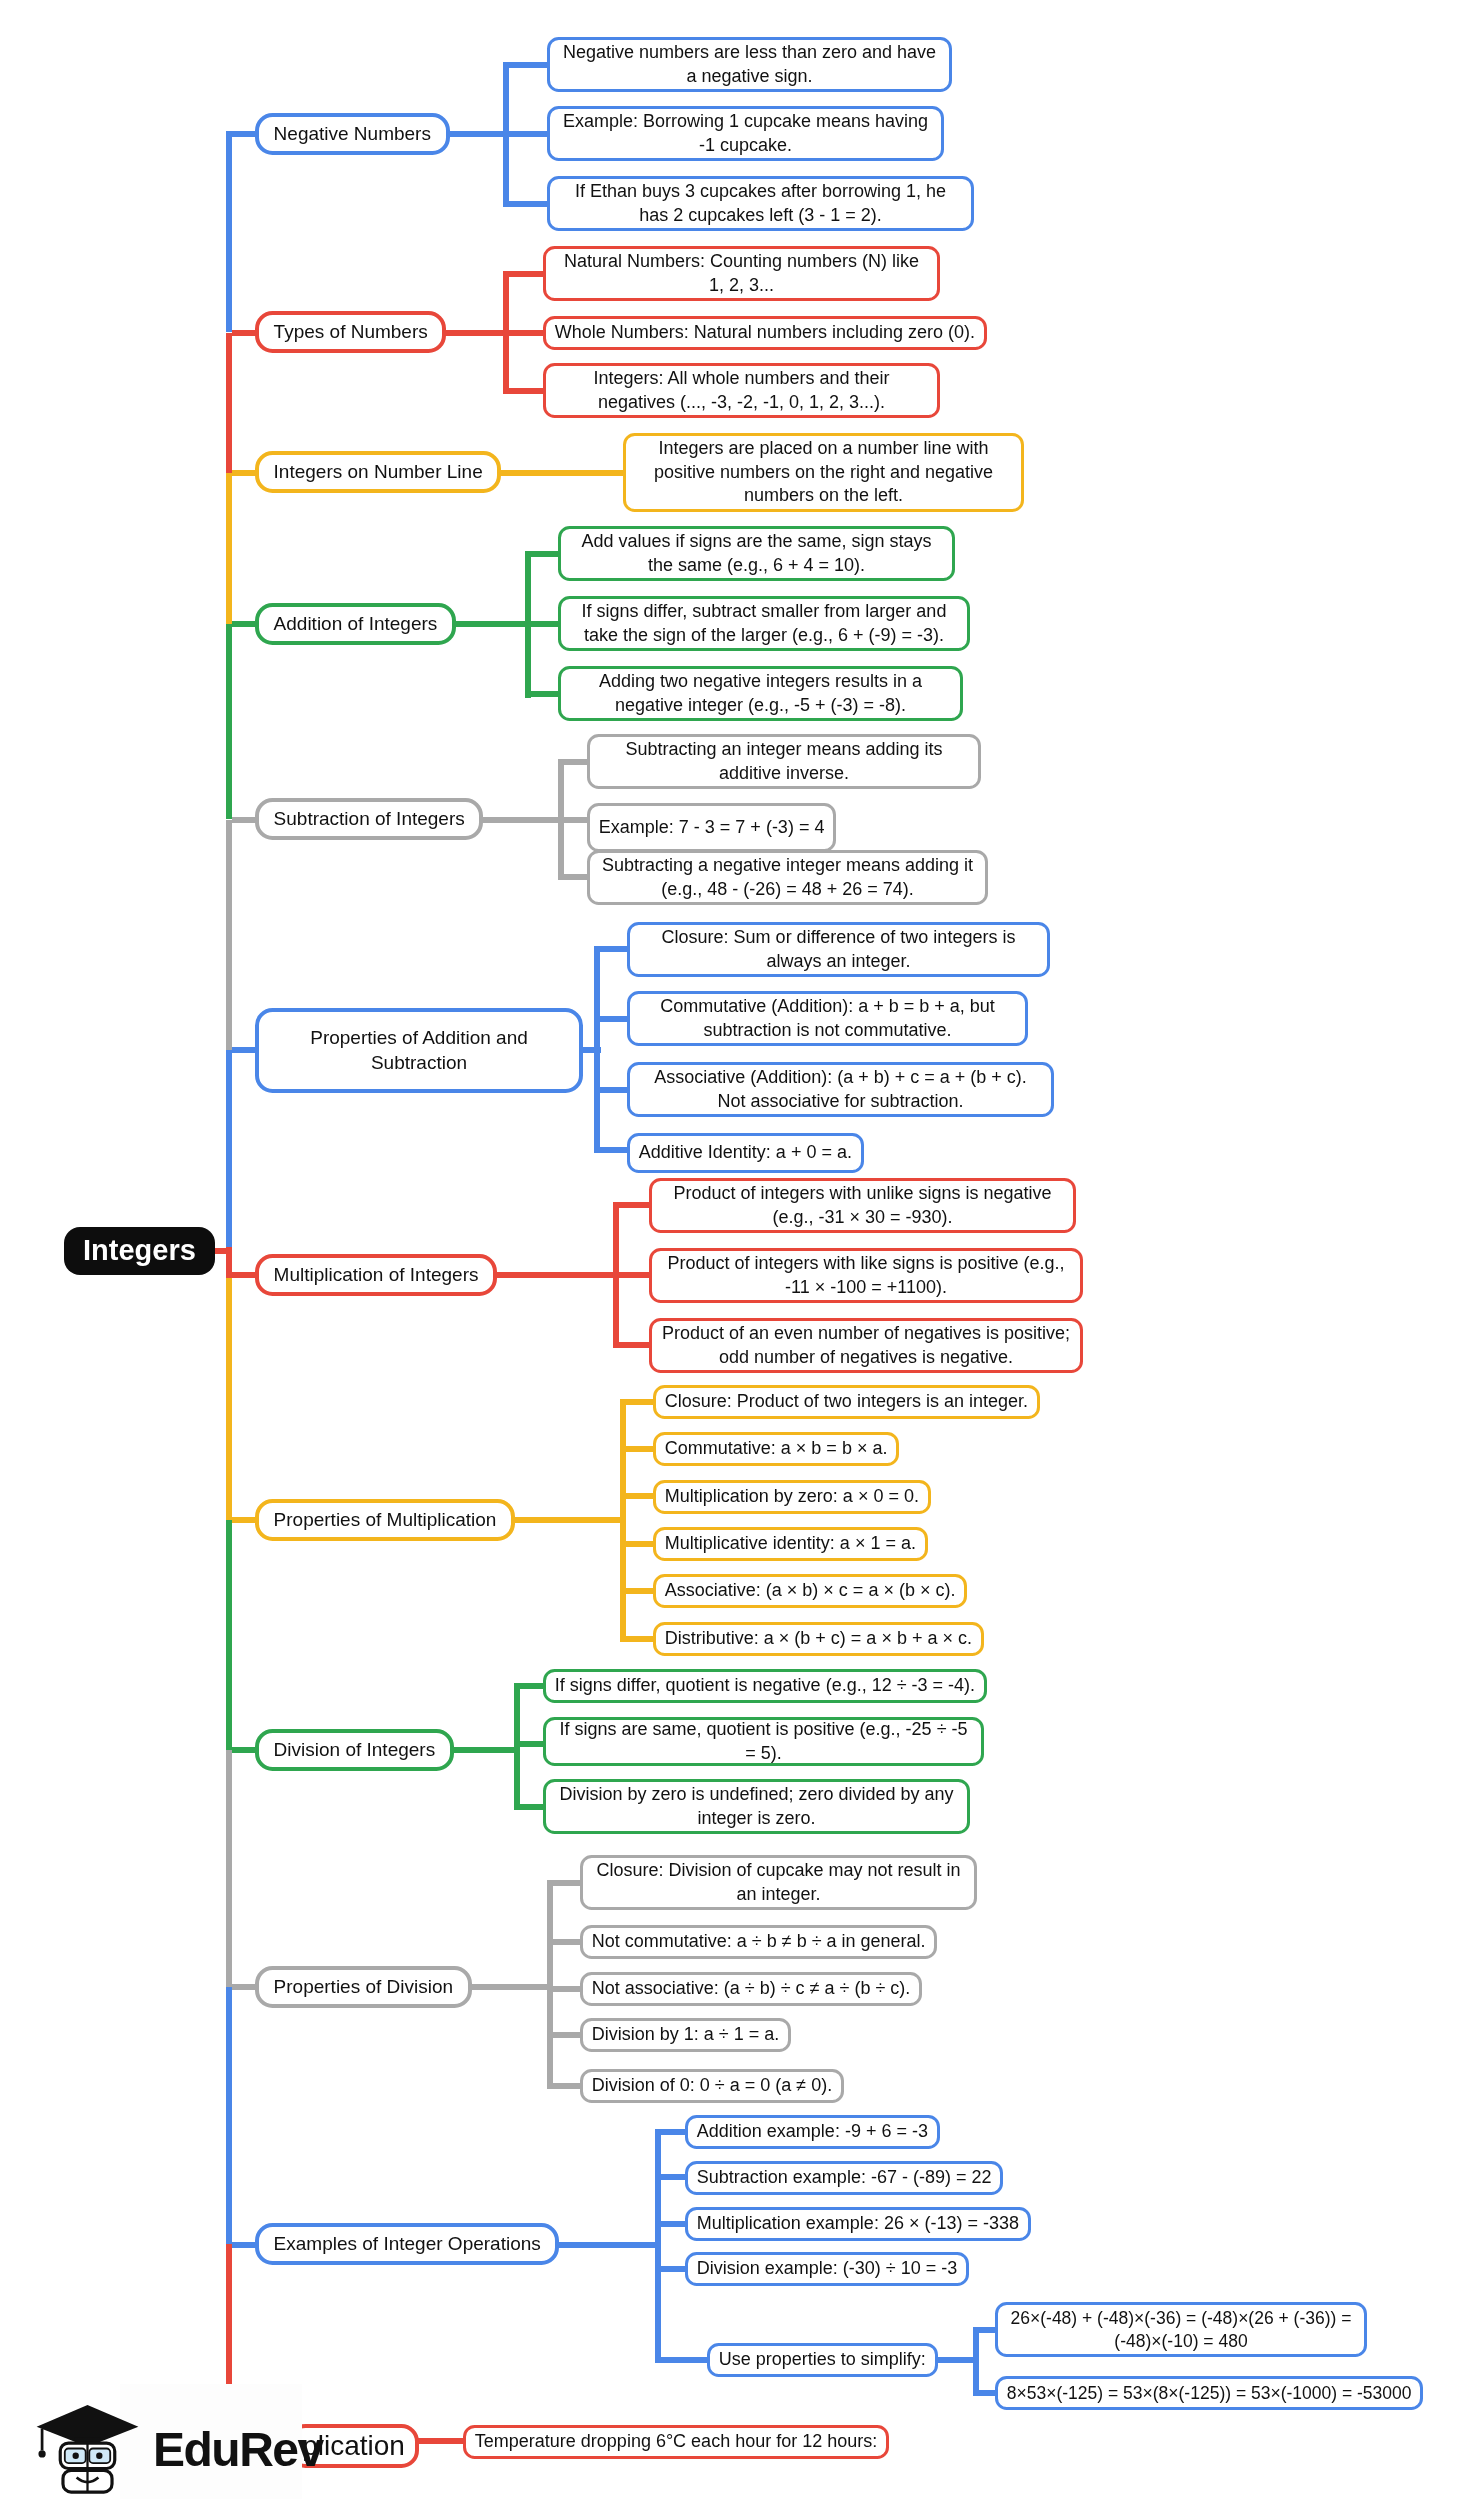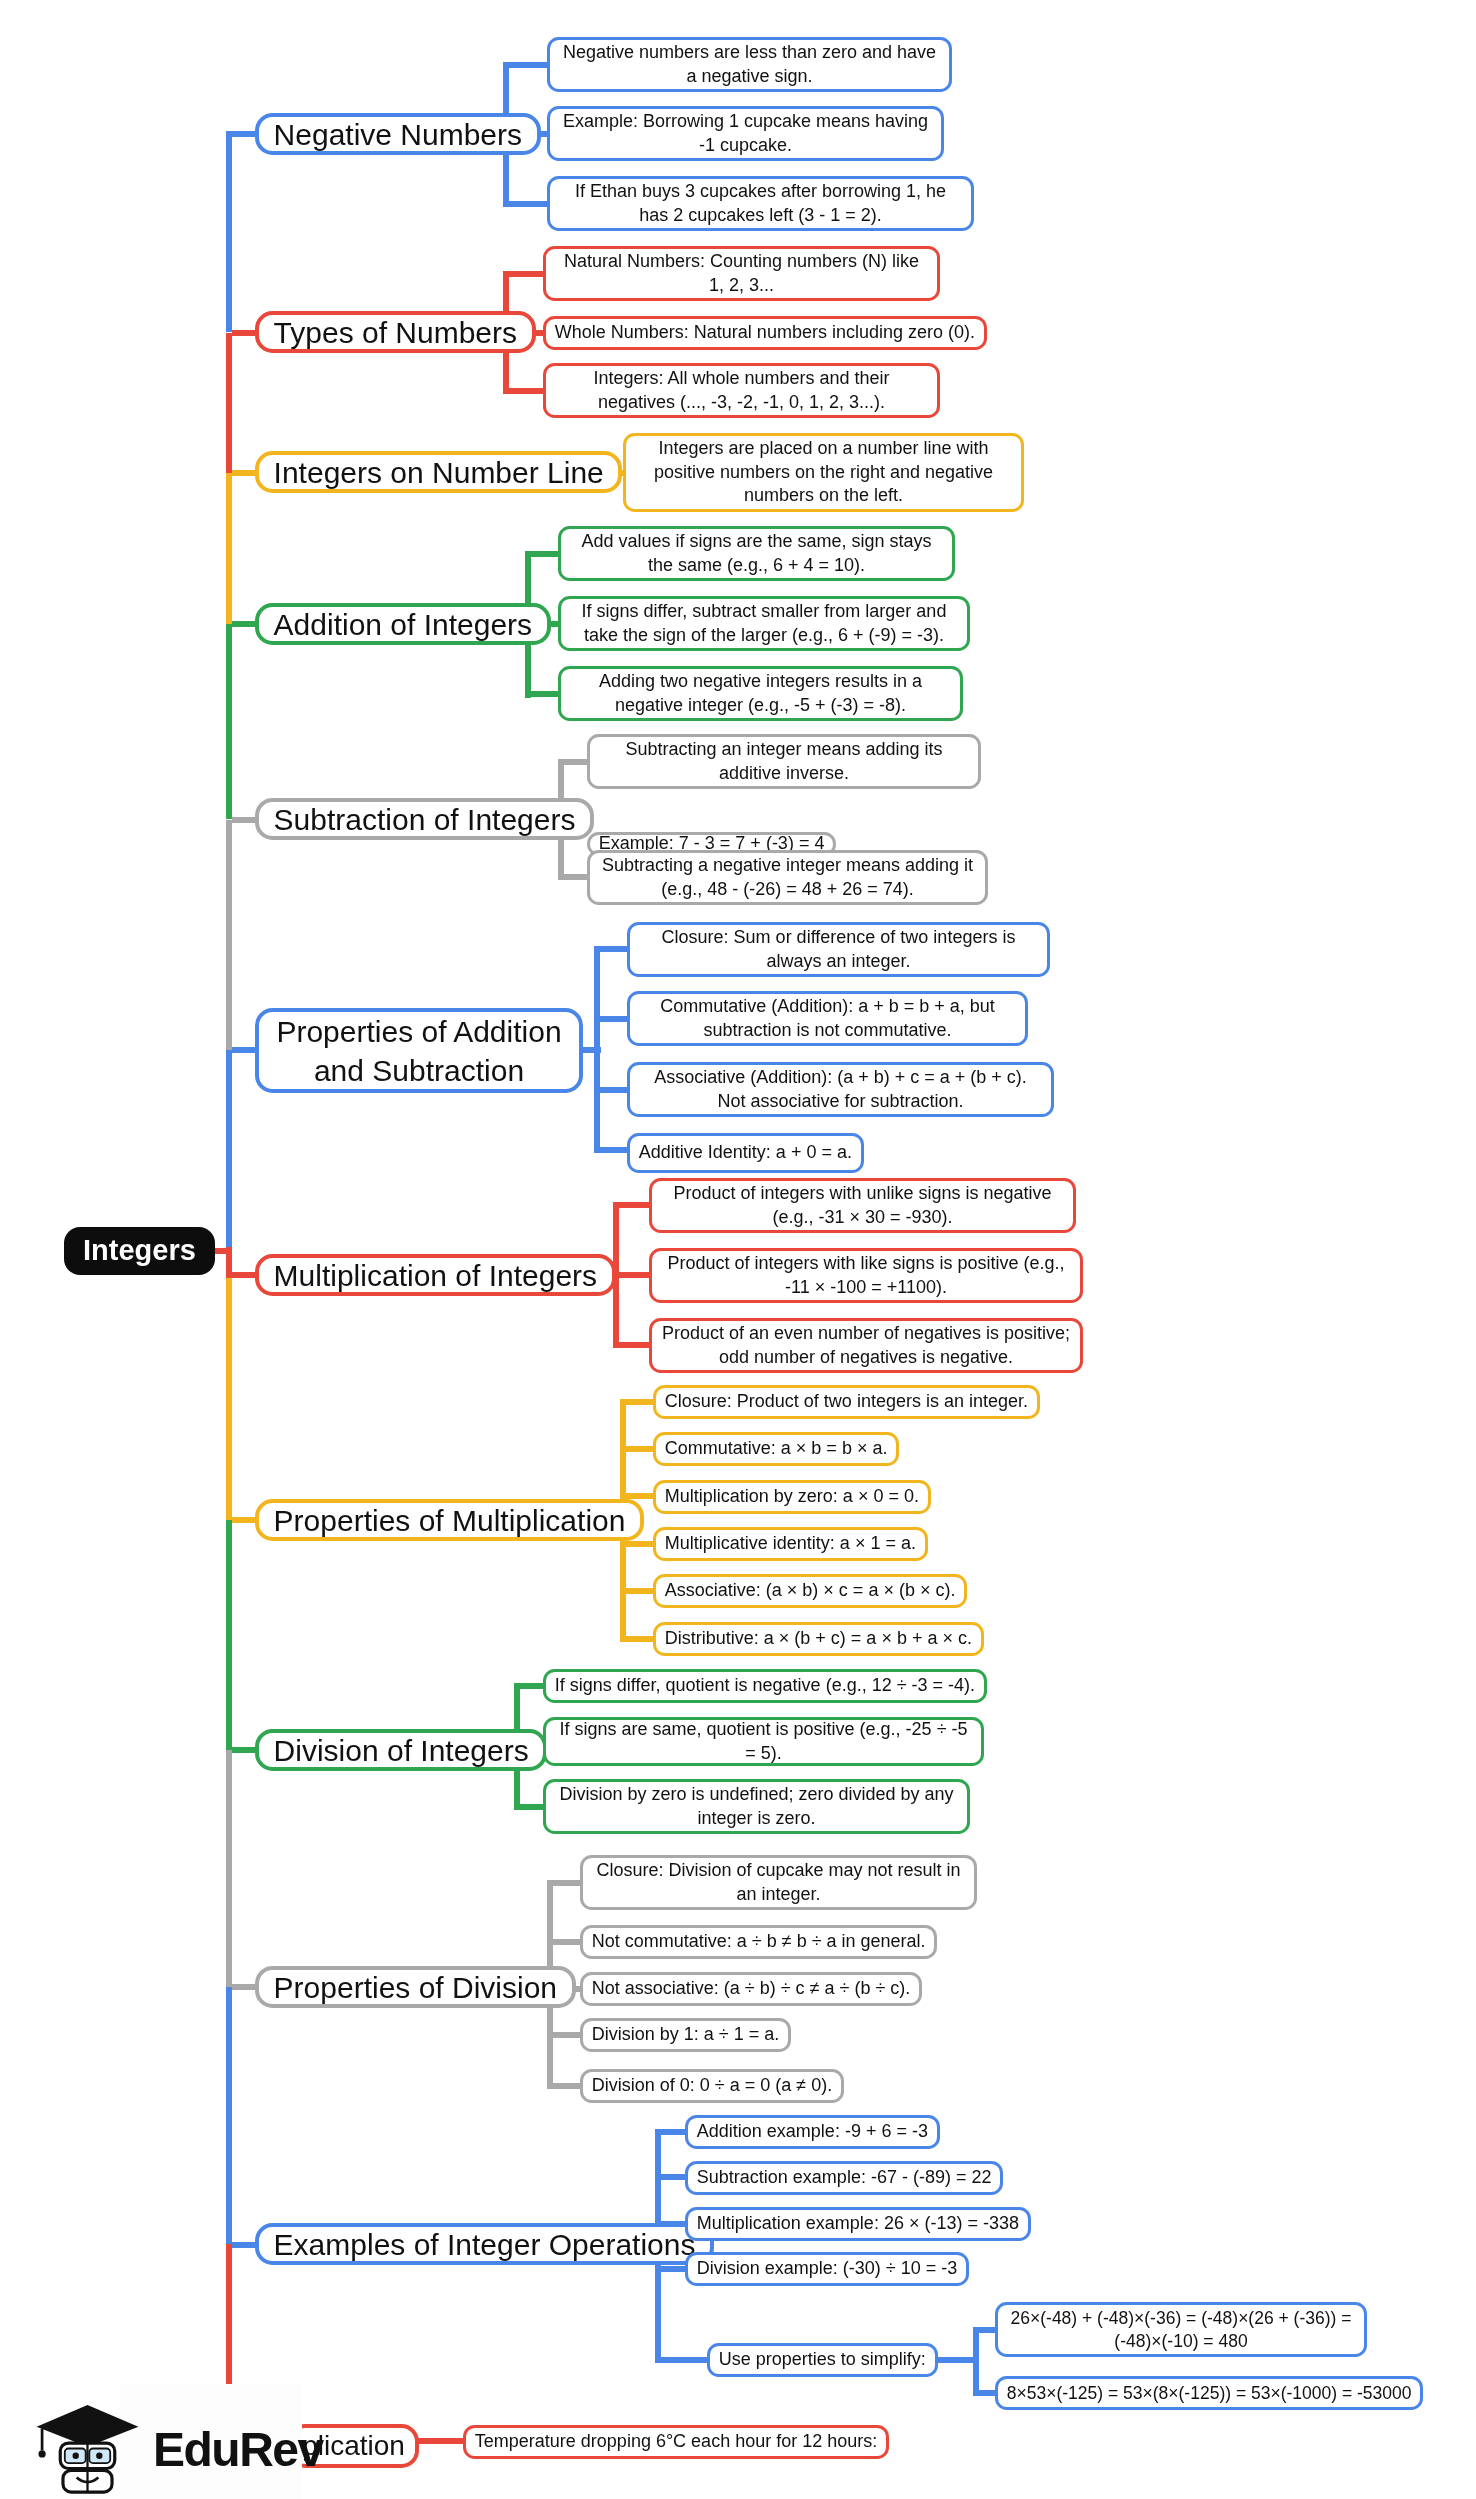--- a/index.html
+++ b/index.html
@@ -8,21 +8,21 @@
   .line{position:absolute;z-index:0;}
   .h{height:5.8px;} .v{width:5.8px;}
   .blue{background:#4a86e8;} .red{background:#e8473a;} .yellow{background:#f3b51d;}
   .green{background:#2fa64f;} .gray{background:#a9a9a9;}
   .n{position:absolute;z-index:1;background:#fff;border:3.6px solid;border-radius:11.7px;
      box-sizing:border-box;display:flex;align-items:center;justify-content:center;
      text-align:center;font-size:18px;line-height:1.3;padding:1.5px 8.8px;}
   .one{white-space:nowrap;width:auto;}
   .b-blue{border-color:#4a86e8;} .b-red{border-color:#e8473a;} .b-yellow{border-color:#f3b51d;}
   .b-green{border-color:#2fa64f;} .b-gray{border-color:#a9a9a9;}
-  .t{border-width:4.4px;border-radius:17.5px;font-size:30px;height:42px;white-space:nowrap;
+  .t{border-width:4.4px;border-radius:17.5px;font-size:19px;height:42px;white-space:nowrap;
      padding:1.5px 14.6px;font-weight:400;}
   .t2{white-space:normal;height:85px;}
   .root{position:absolute;z-index:1;background:#0d0d0d;color:#fff;font-size:29px;font-weight:bold;
      border-radius:16px;padding:7.3px 19px;white-space:nowrap;}
   .whitebox{position:absolute;z-index:2;background:#fdfdfd;}
   .logo{position:absolute;z-index:3;display:flex;align-items:center;gap:10.2px;}
   .brand{font-size:48px;font-weight:bold;letter-spacing:-1.5px;color:#111;}
 </style>
 </head>
 <body>
@@ -178,21 +178,21 @@
 <div class="n b-green" style="left:558px;top:666px;width:405px;height:55px;">
     <span>Adding two negative integers results in a negative integer (e.g., -5 + (-3) = -8).</span>
   </div>
 
 <div class="n t b-gray" style="left:255px;top:798px;justify-content:center;">
     <span>Subtraction of Integers</span>
   </div>
 <div class="n b-gray" style="left:587px;top:734px;width:394px;height:55px;">
     <span>Subtracting an integer means adding its additive inverse.</span>
   </div>
-<div class="n one b-gray" style="left:587px;top:832px;height:24px;">
+<div class="n one b-gray" style="left:587px;top:803px;height:49px;">
     <span>Example: 7 - 3 = 7 + (-3) = 4</span>
   </div>
 <div class="n b-gray" style="left:587px;top:850px;width:401px;height:55px;">
     <span>Subtracting a negative integer means adding it (e.g., 48 - (-26) = 48 + 26 = 74).</span>
   </div>
 
 <div class="n t t2 b-blue" style="left:255px;top:1008px;width:328px;">
     <span>Properties of Addition and Subtraction</span>
   </div>
 <div class="n b-blue" style="left:627px;top:922px;width:423px;height:55px;">

